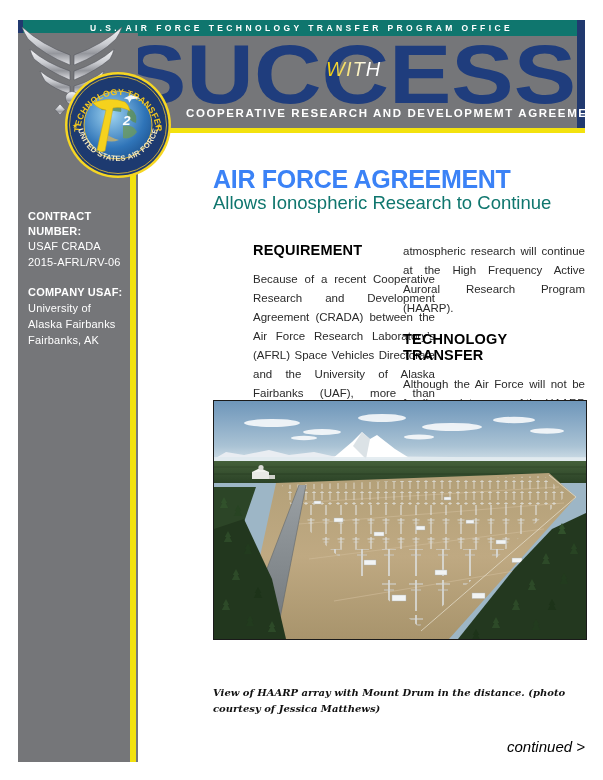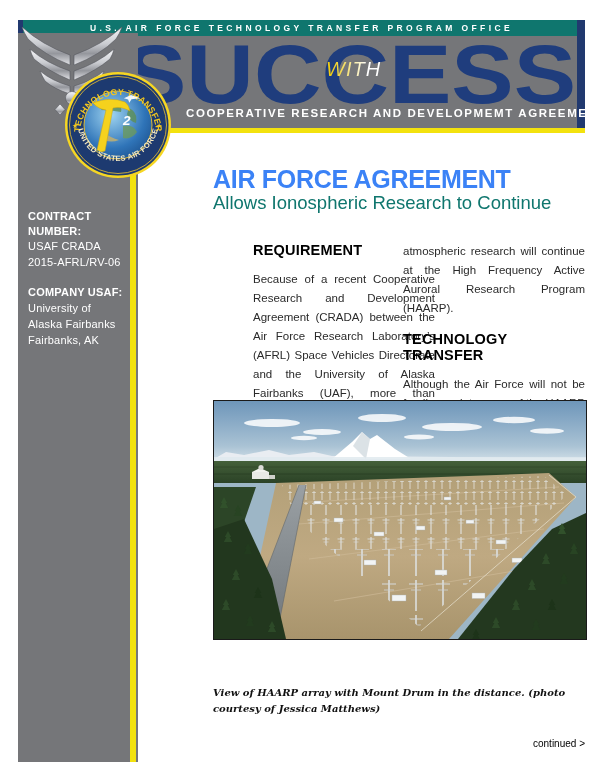--- a/index.html
+++ b/index.html
@@ -52,21 +52,21 @@
   .col2 .sec-head{margin-top:0;}
 
   
   .photo{position:absolute;left:213px;top:400px;width:374px;height:240px;border:1px solid #1a1a1a;
       box-sizing:border-box;background:#9db6c6;}
   .photo svg{display:block;width:372px;height:238px;}
   .caption{position:absolute;left:213px;top:646px;width:378px;
       font-family:"DejaVu Serif","Liberation Serif",serif;font-style:italic;font-weight:bold;
       font-size:10px;line-height:15.5px;color:#111;margin-top:39px;}
   .continued{position:absolute;left:403px;top:738px;width:182px;text-align:right;
-      font-size:10px;color:#000;}
+      font-style:italic;font-size:15px;color:#000;}
 </style>
 </head>
 <body>
 
 <div class="page">
 
   <div class="banner">
     <div class="grayband"></div>
     <div class="topbar">
       <span>U.S. AIR FORCE TECHNOLOGY TRANSFER PROGRAM OFFICE</span>

